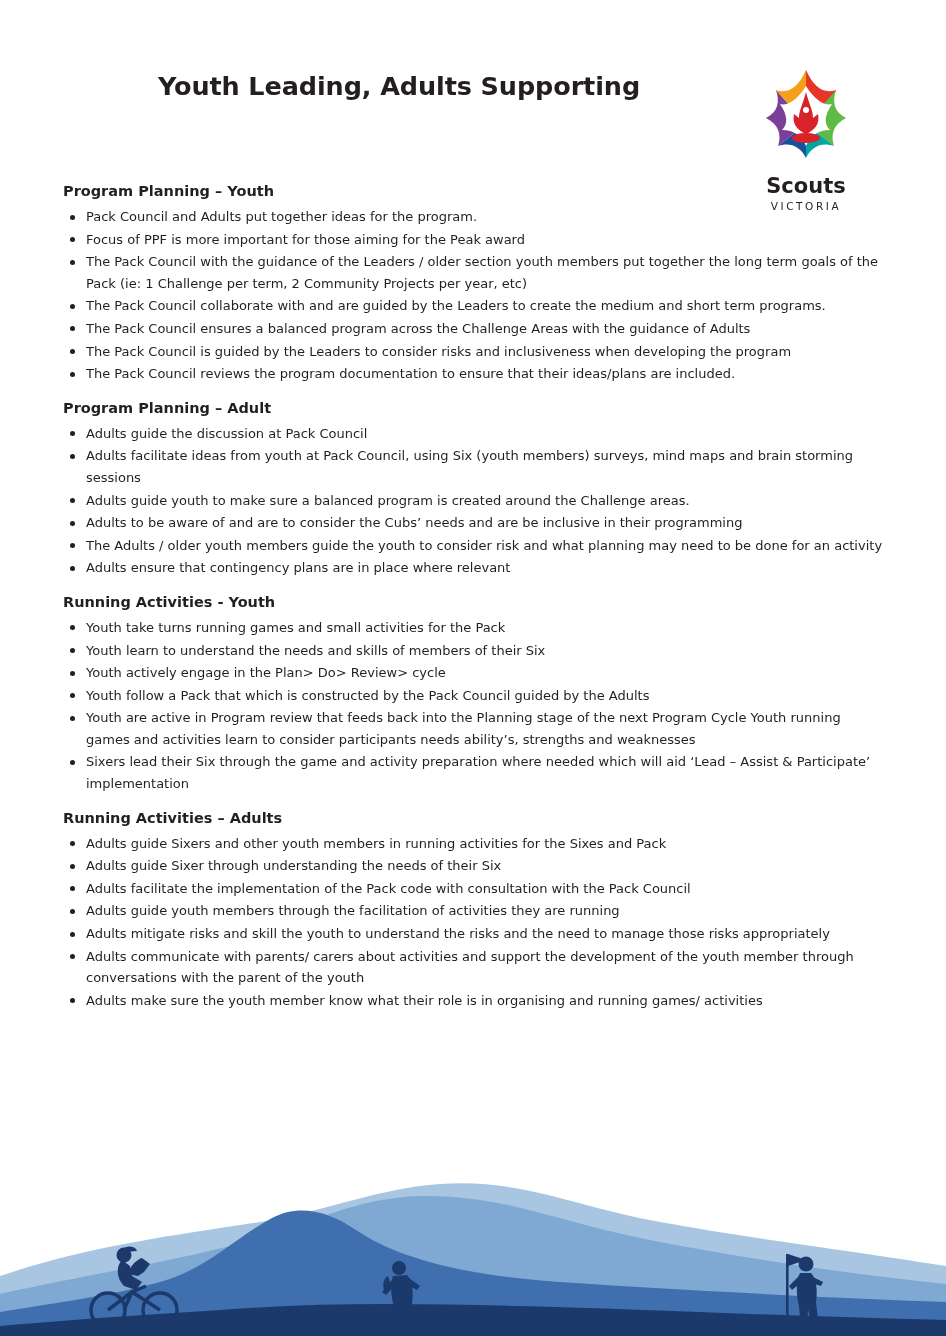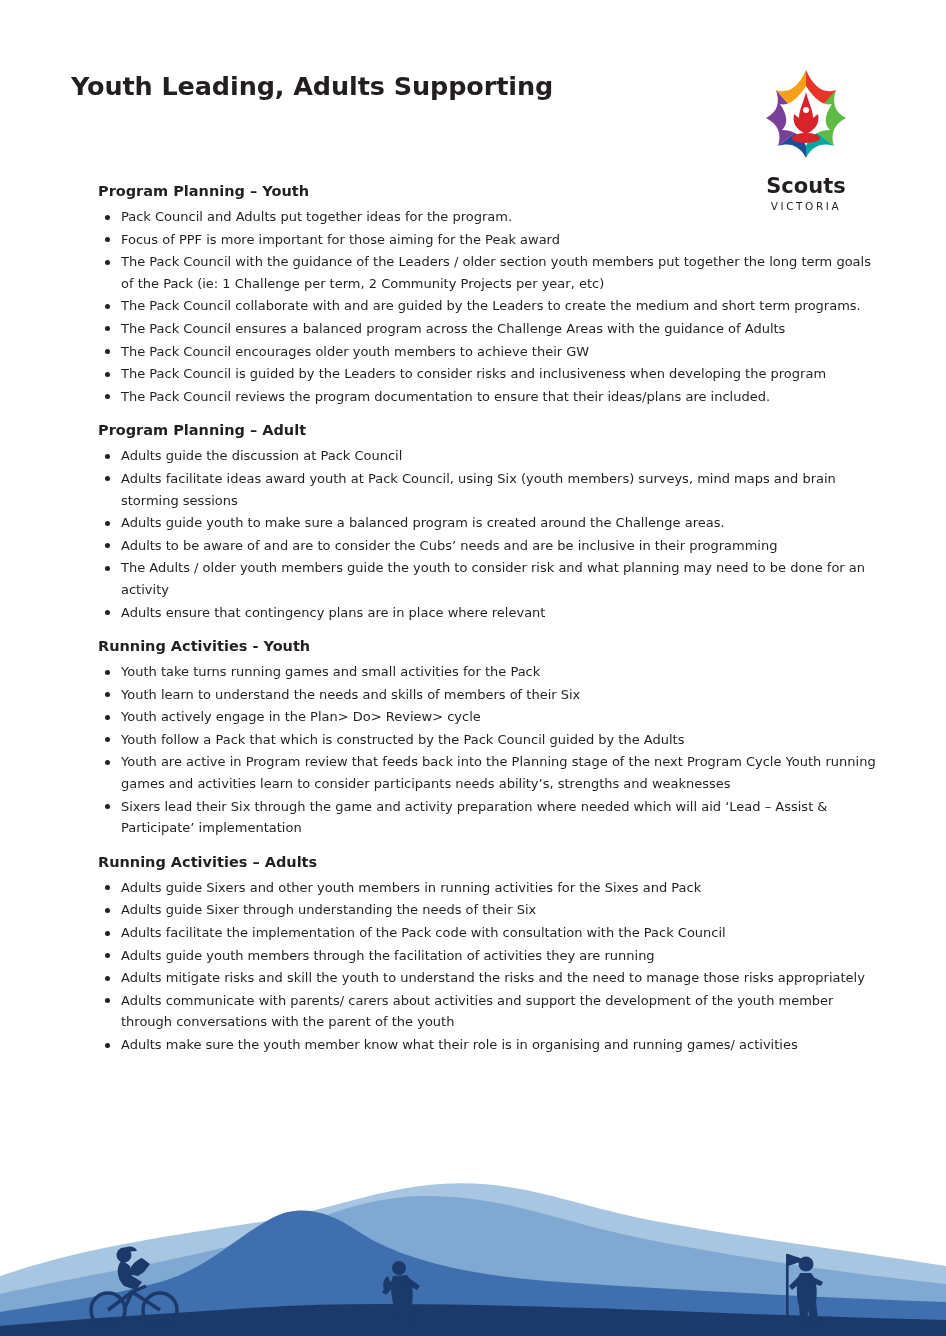--- a/index.html
+++ b/index.html
@@ -22,22 +22,23 @@
   .header {
     position: absolute;
     top: 60px;
     left: 63px;
     right: 60px;
     height: 160px;
   }
   .title-block {
     position: absolute;
     top: 10px;
-    left: 8px;
+    left: 16px;
     width: 640px;
+    text-align: center;
   }
   .title-line {
     font-family: "DejaVu Sans", sans-serif;
     font-weight: bold;
     font-size: 25.5px;
     line-height: 33px;
     letter-spacing: -0.1px;
     color: #231f20;
   }
   
@@ -71,21 +72,21 @@
     font-size: 10.5px;
     letter-spacing: 2.6px;
     color: #231f20;
   }
   .content {
     position: absolute;
     top: 180px;
     left: 63px;
     width: 820px;
   }
-  .section { margin-bottom: 12px; margin-left: 35px; }
+  .section { margin-bottom: 12px; }
   .section-heading {
     font-family: "DejaVu Sans", sans-serif;
     font-weight: bold;
     font-size: 14.5px;
     line-height: 22px;
     color: #231f20;
     margin-bottom: 4px;
   }
   ul.bullets {
     list-style: none;
@@ -159,31 +160,30 @@
   <div class="content">
 
     <div class="section">
       <div class="section-heading">Program Planning – Youth</div>
       <ul class="bullets">
         <li>Pack Council and Adults put together ideas for the program.</li>
         <li>Focus of PPF is more important for those aiming for the Peak award</li>
         <li>The Pack Council with the guidance of the Leaders / older section youth members put together the long term goals of the Pack (ie: 1 Challenge per term, 2 Community Projects per year, etc)</li>
         <li>The Pack Council collaborate with and are guided by the Leaders to create the medium and short term programs.</li>
         <li>The Pack Council ensures a balanced program across the Challenge Areas with the guidance of Adults</li>
-        <li>The Pack Council encourages older youth members to achieve their GW</li>
         <li>The Pack Council is guided by the Leaders to consider risks and inclusiveness when developing the program</li>
         <li>The Pack Council reviews the program documentation to ensure that their ideas/plans are included.</li>
       </ul>
     </div>
 
     <div class="section">
       <div class="section-heading">Program Planning – Adult</div>
       <ul class="bullets">
         <li>Adults guide the discussion at Pack Council</li>
-        <li>Adults facilitate ideas award youth at Pack Council, using Six (youth members) surveys, mind maps and brain storming sessions</li>
+        <li>Adults facilitate ideas from youth at Pack Council, using Six (youth members) surveys, mind maps and brain storming sessions</li>
         <li>Adults guide youth to make sure a balanced program is created around the Challenge areas.</li>
         <li>Adults to be aware of and are to consider the Cubs’ needs and are be inclusive in their programming</li>
         <li>The Adults / older youth members guide the youth to consider risk and what planning may need to be done for an activity</li>
         <li>Adults ensure that contingency plans are in place where relevant</li>
       </ul>
     </div>
 
     <div class="section">
       <div class="section-heading">Running Activities - Youth</div>
       <ul class="bullets">

